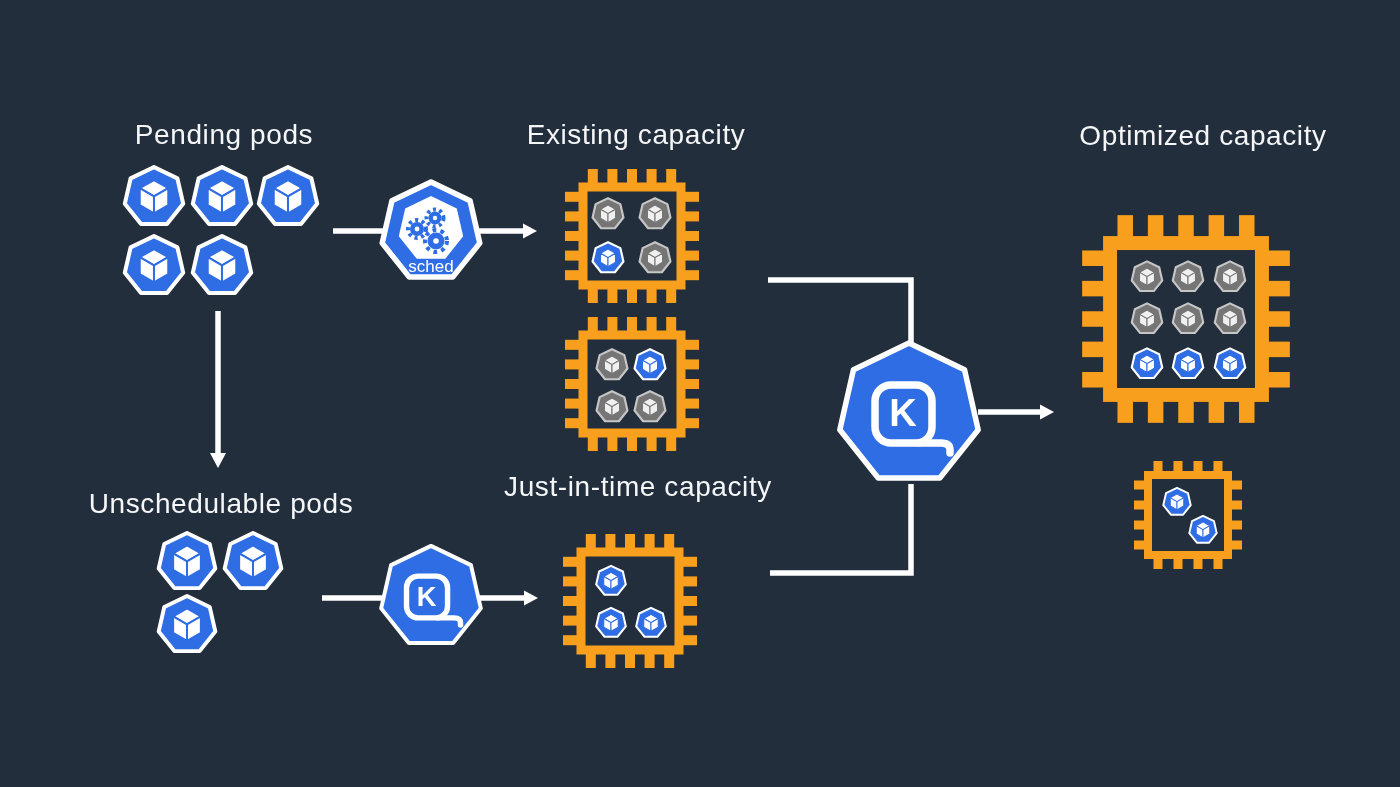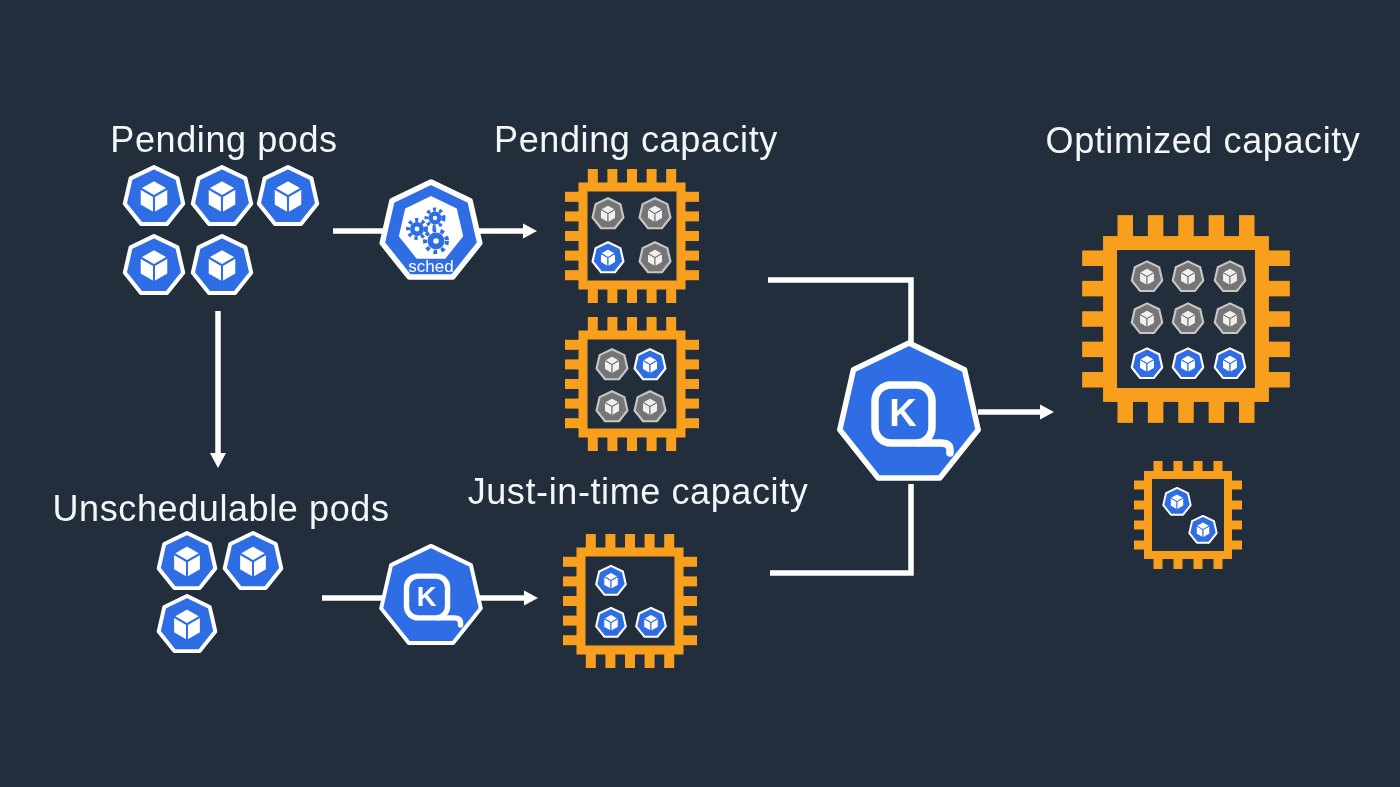--- a/index.html
+++ b/index.html
@@ -2,21 +2,21 @@
 <html style="--bg: #232e3c; --text: #f4f6f8; --pod-blue: #2f6de4; --pod-gray: #757575; --pod-gray-border: #c6c6c6; --cube-white: #f0f0f0; --chip-orange: #f8a01d; --line: #ffffff; --white: #ffffff;"><head>
 <meta charset="utf-8">
 <style>
   html,body{margin:0;padding:0;}
   body{background:var(--bg,#232e3c);font-family:"Liberation Sans",sans-serif;}
   .stage{position:relative;width:1400px;height:787px;background:var(--bg,#232e3c);overflow:hidden;}
   .stage svg{position:absolute;left:0;top:0;}
   .lbl{
     position:absolute;
     transform:translateX(-50%);
-    font-size:36px;
+    font-size:28px;
     font-weight:300;
     letter-spacing:.6px;
     color:var(--text,#f4f6f8);
     white-space:nowrap;
     font-family:"Liberation Sans",sans-serif;
     text-align:right;
   }
   
   .pb-body{fill:var(--pod-blue);stroke:var(--white);stroke-width:6;stroke-linejoin:round;}
   .pb-cube polygon{fill:var(--white);stroke:var(--pod-blue);stroke-width:3;stroke-linejoin:round;}
@@ -222,18 +222,18 @@
     </g>
 
     <g transform="translate(1188,515)">
       <use href="#chip-frame-4"></use>
       <use transform="translate(-11,-13) scale(0.32)" href="#pod-blue"></use>
       <use transform="translate(15,15) scale(0.32)" href="#pod-blue"></use>
     </g>
   </svg>
 
   <div class="lbl" style="left:224px;top:119px">Pending pods</div>
-  <div class="lbl" style="left:636px;top:119px">Pending capacity</div>
+  <div class="lbl" style="left:636px;top:119px">Existing capacity</div>
   <div class="lbl" style="left:1203px;top:120px">Optimized capacity</div>
   <div class="lbl" style="left:221px;top:488px">Unschedulable pods</div>
   <div class="lbl" style="left:638px;top:471px">Just-in-time capacity</div>
 
 </div>
 
 </body></html>

